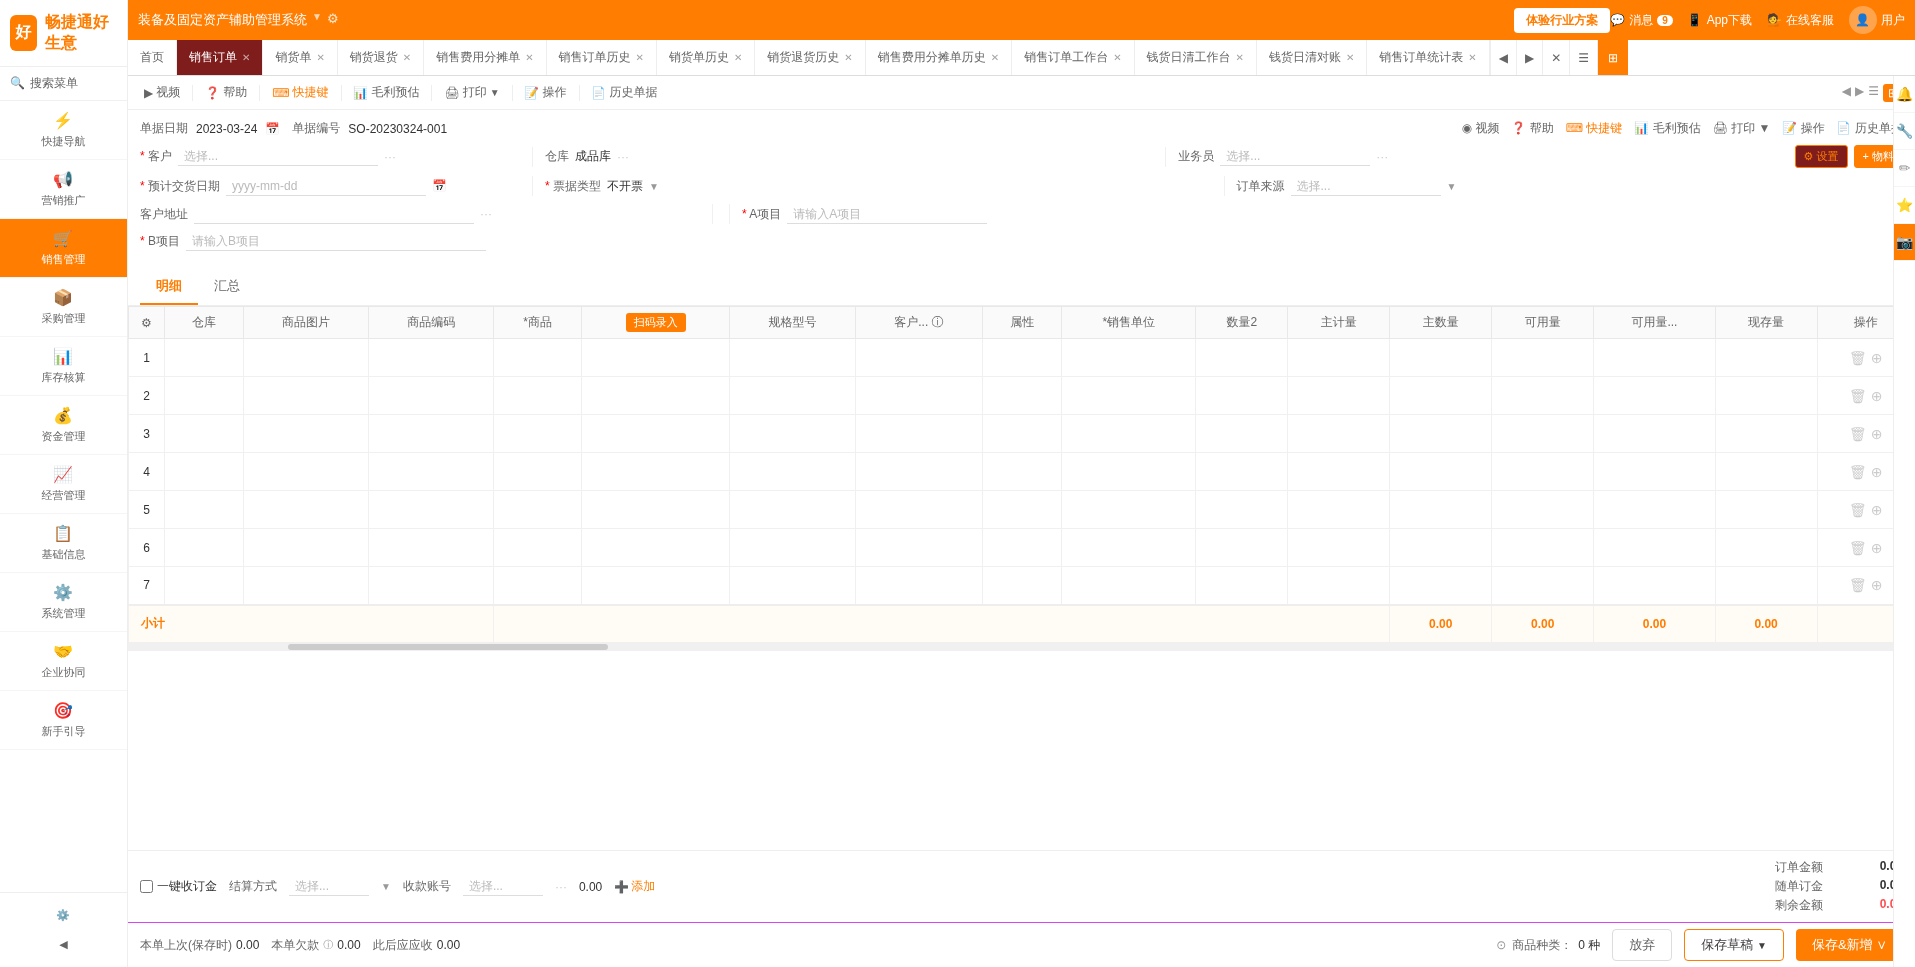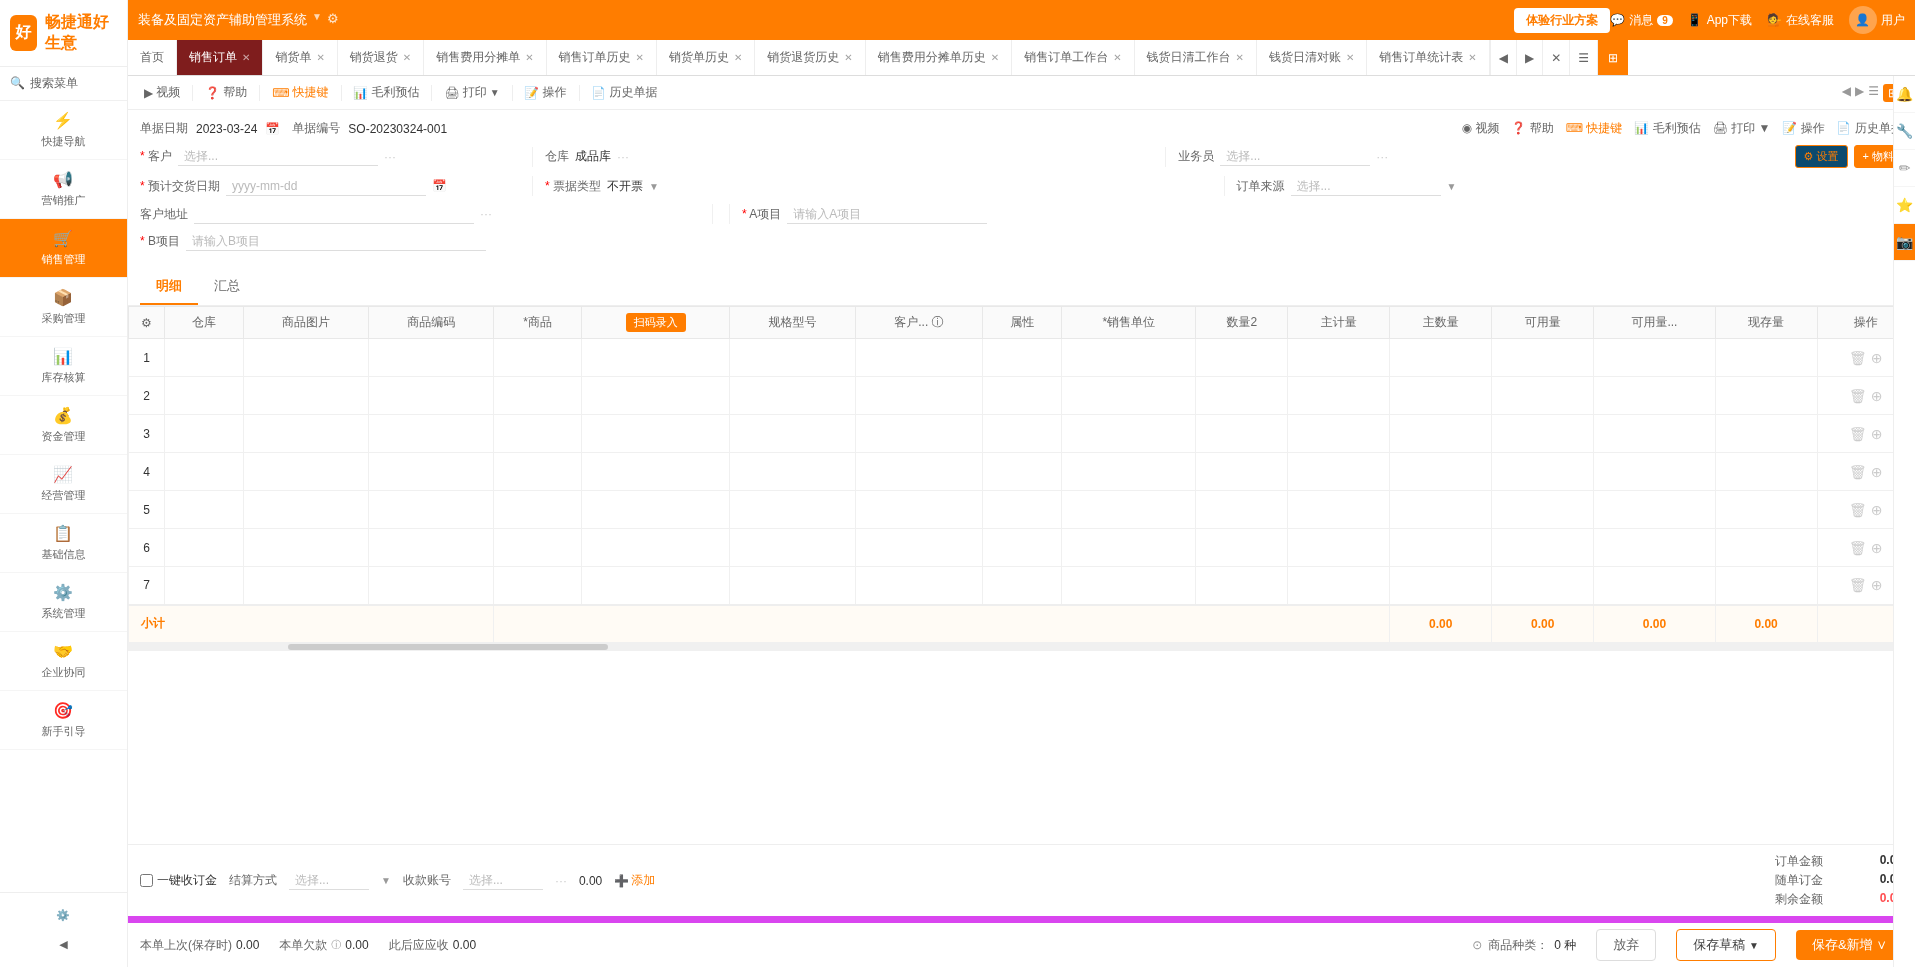--- a/index.html
+++ b/index.html
@@ -67,39 +67,39 @@
     .th-settings { background: #fafafa; width: 36px; }
     .scan-btn { background: #ff7d00; color: white; border: none; padding: 2px 8px; border-radius: 3px; font-size: 11px; cursor: pointer; }
     .row-num { color: #999; }
     .action-icons { display: flex; align-items: center; justify-content: center; gap: 4px; }
     .action-icon { color: #ccc; cursor: pointer; font-size: 14px; }
 
     
     .summary-row td { background: #fffbf5; font-weight: bold; color: #ff7d00; border-top: 2px solid #eee; }
 
     
-    .bottom-bar { background: #fff; padding: 6px 12px; display: flex; align-items: center; gap: 20px; border-top: 7px solid #d946ef; flex-shrink: 0; font-size: 12px; }
+    .bottom-bar { background: #fff; padding: 6px 12px; display: flex; gap: 12px; border-top: 1px solid #d946ef; flex-shrink: 0; font-size: 12px; }
     .bottom-bar-item { display: flex; align-items: center; gap: 4px; color: #666; }
     .bottom-bar-item .value { color: #333; }
     .summary-line { display: flex; justify-content: space-between; gap: 20px; }
     .summary-line .label { color: #666; }
     .summary-line .val { color: #333; font-weight: bold; min-width: 60px; text-align: right; }
     .summary-line .val.red { color: #ff4d4f; }
     .btn-discard { border: 1px solid #ddd; background: white; color: #666; padding: 6px 16px; border-radius: 4px; cursor: pointer; font-size: 13px; }
     .btn-save-draft { border: 1px solid #ff7d00; background: white; color: #404040; padding: 6px 16px; border-radius: 4px; cursor: pointer; font-size: 13px; }
     .btn-save-new { background: #ff7d00; color: white; border: none; padding: 6px 16px; border-radius: 4px; cursor: pointer; font-size: 13px; }
 
     
     .scroll-bar-area { background: #f0f0f0; height: 8px; display: flex; align-items: center; }
     .scroll-thumb { background: #ccc; height: 6px; border-radius: 3px; width: 320px; margin-left: 160px; }
 
     
     .right-panel { position: fixed; right: 0; top: 76px; width: 22px; background: #fff; border-left: 1px solid #eee; display: flex; flex-direction: column; align-items: center; gap: 0; z-index: 99; height: calc(100% - 76px); }
     .right-panel-icon { padding: 10px 2px; cursor: pointer; color: #999; font-size: 14px; border-bottom: 1px solid #f5f5f5; width: 100%; text-align: center; }
-    .float-btn { background: #0c4a6e; border: 1px solid #ff7d00; color: #ff7d00; padding: 3px 8px; border-radius: 3px; font-size: 11px; cursor: pointer; white-space: nowrap; display: flex; align-items: center; gap: 3px; }
+    .float-btn { background: #7f1d1d; border: 1px solid #ff7d00; color: #ff7d00; padding: 3px 8px; border-radius: 3px; font-size: 11px; cursor: pointer; white-space: nowrap; display: flex; align-items: center; gap: 3px; }
     .float-btn.orange-bg { background: #ff7d00; color: white; }
 
     .checkbox-item { display: flex; align-items: center; gap: 4px; }
     .checkbox-item input[type=checkbox] { width: 13px; height: 13px; }
   </style>
 </head>
 <body>
 
 <div class="sidebar">
   <div class="sidebar-logo">

